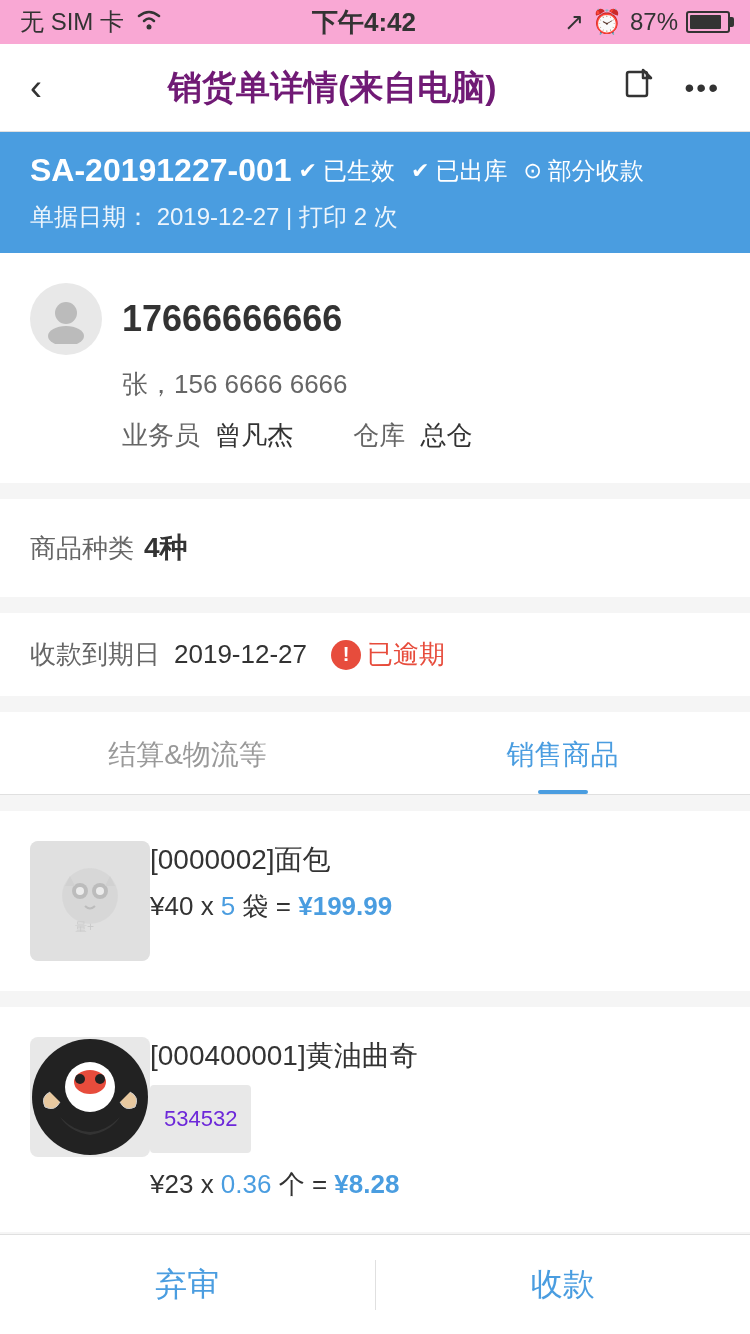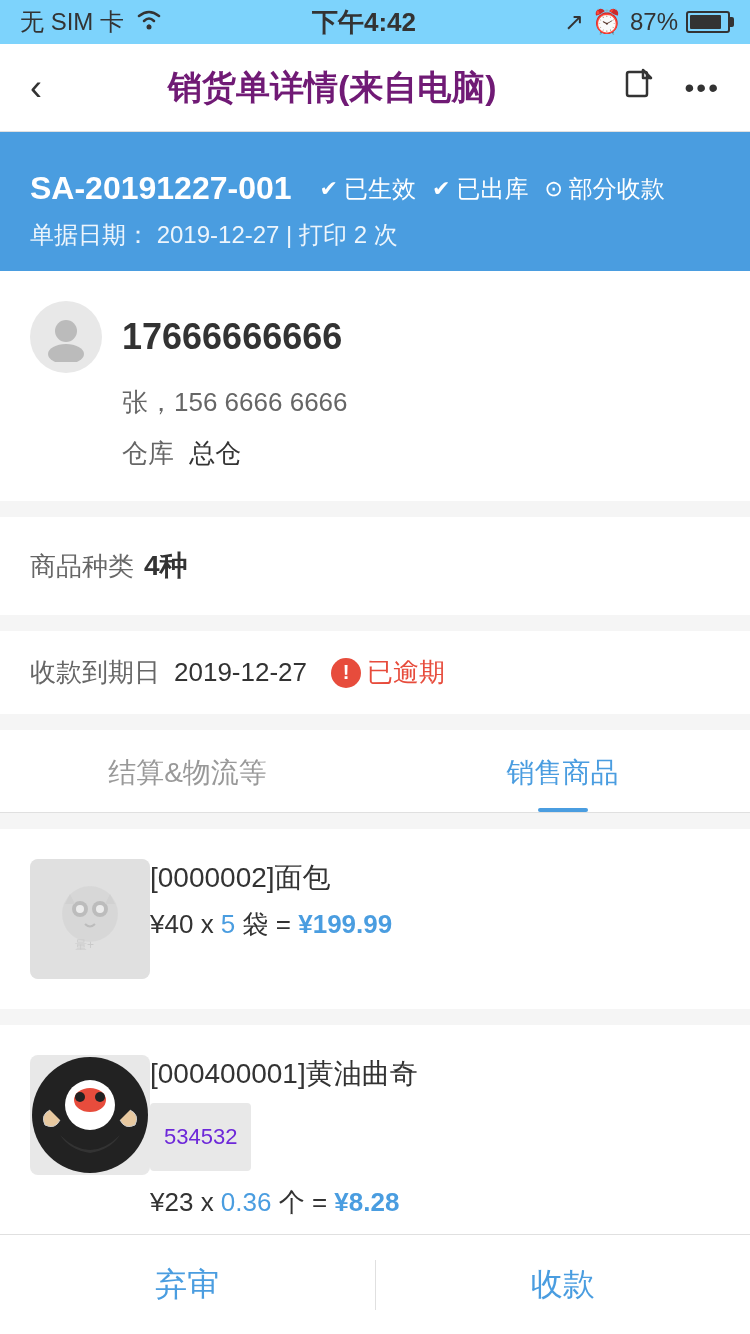--- a/index.html
+++ b/index.html
@@ -9,21 +9,21 @@
       background: #f5f5f5;
       width: 750px;
       min-height: 1334px;
       font-size: 28px;
       color: #333;
     }
 
     
     .status-bar {
       height: 44px;
-      background: #7dd3fc;
+      background: #f9a8d4;
       display: flex;
       align-items: center;
       justify-content: space-between;
       padding: 0 20px;
       font-size: 24px;
       font-weight: 500;
     }
     .status-left { display: flex; align-items: center; gap: 10px; }
     .status-center { font-size: 26px; font-weight: 600; }
     .status-right { display: flex; align-items: center; gap: 8px; font-size: 24px; }
@@ -65,23 +65,22 @@
 
     
     .header-banner {
       background: #4a9de0;
       padding: 20px 30px;
       color: #fff;
     }
     .header-top {
       display: flex;
       align-items: center;
-      gap: 28px;
+      gap: 7px;
       margin-bottom: 12px;
-      margin-top: 18px;
     }
     .order-id {
       font-size: 32px;
       font-weight: 700;
       color: #fff;
     }
     .status-badges { display: flex; align-items: center; gap: 16px; }
     .badge {
       display: flex; align-items: center; gap: 6px;
       font-size: 24px; color: #fff;
@@ -332,20 +331,24 @@
       <svg viewBox="0 0 50 50" fill="none">
         <circle cx="25" cy="19" r="11" fill="#bbb"></circle>
         <ellipse cx="25" cy="42" rx="18" ry="10" fill="#bbb"></ellipse>
       </svg>
     </div>
     <span class="customer-name">17666666666</span>
   </div>
   <div class="customer-sub">张，156 6666 6666</div>
   <div class="customer-meta">
     <div class="meta-item">
+      <span class="meta-label">业务员</span>
+      <span class="meta-value">曾凡杰</span>
+    </div>
+    <div class="meta-item">
       <span class="meta-label">仓库</span>
       <span class="meta-value">总仓</span>
     </div>
   </div>
 </div>
 
 <div class="divider"></div>
 
 <div class="summary-section">
   <div class="summary-row">

